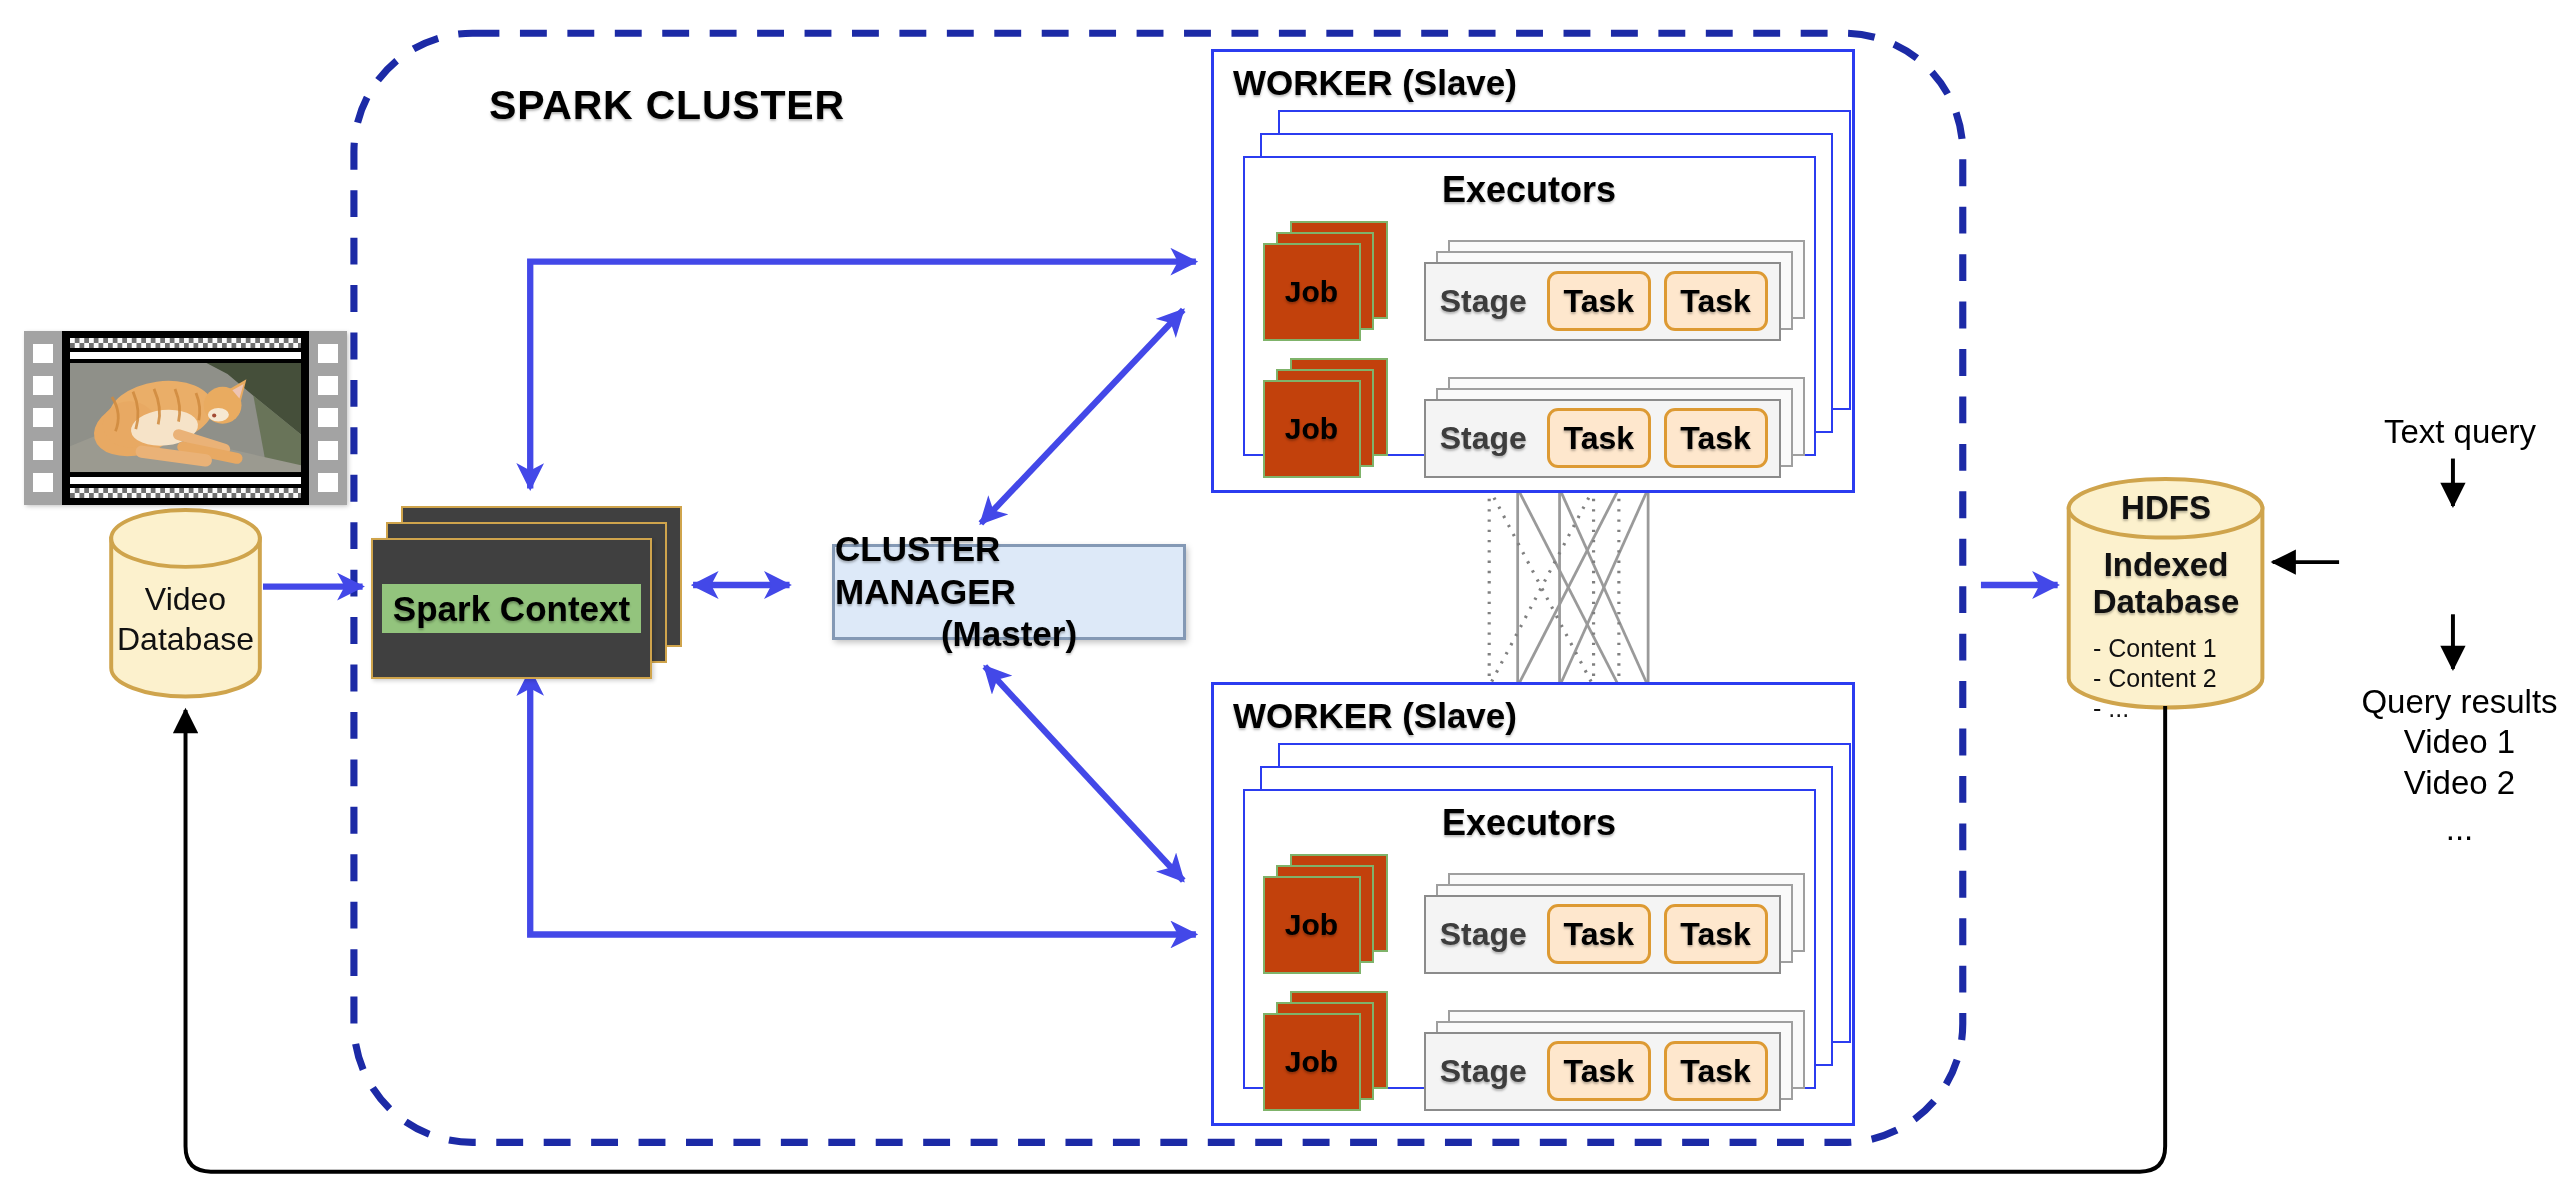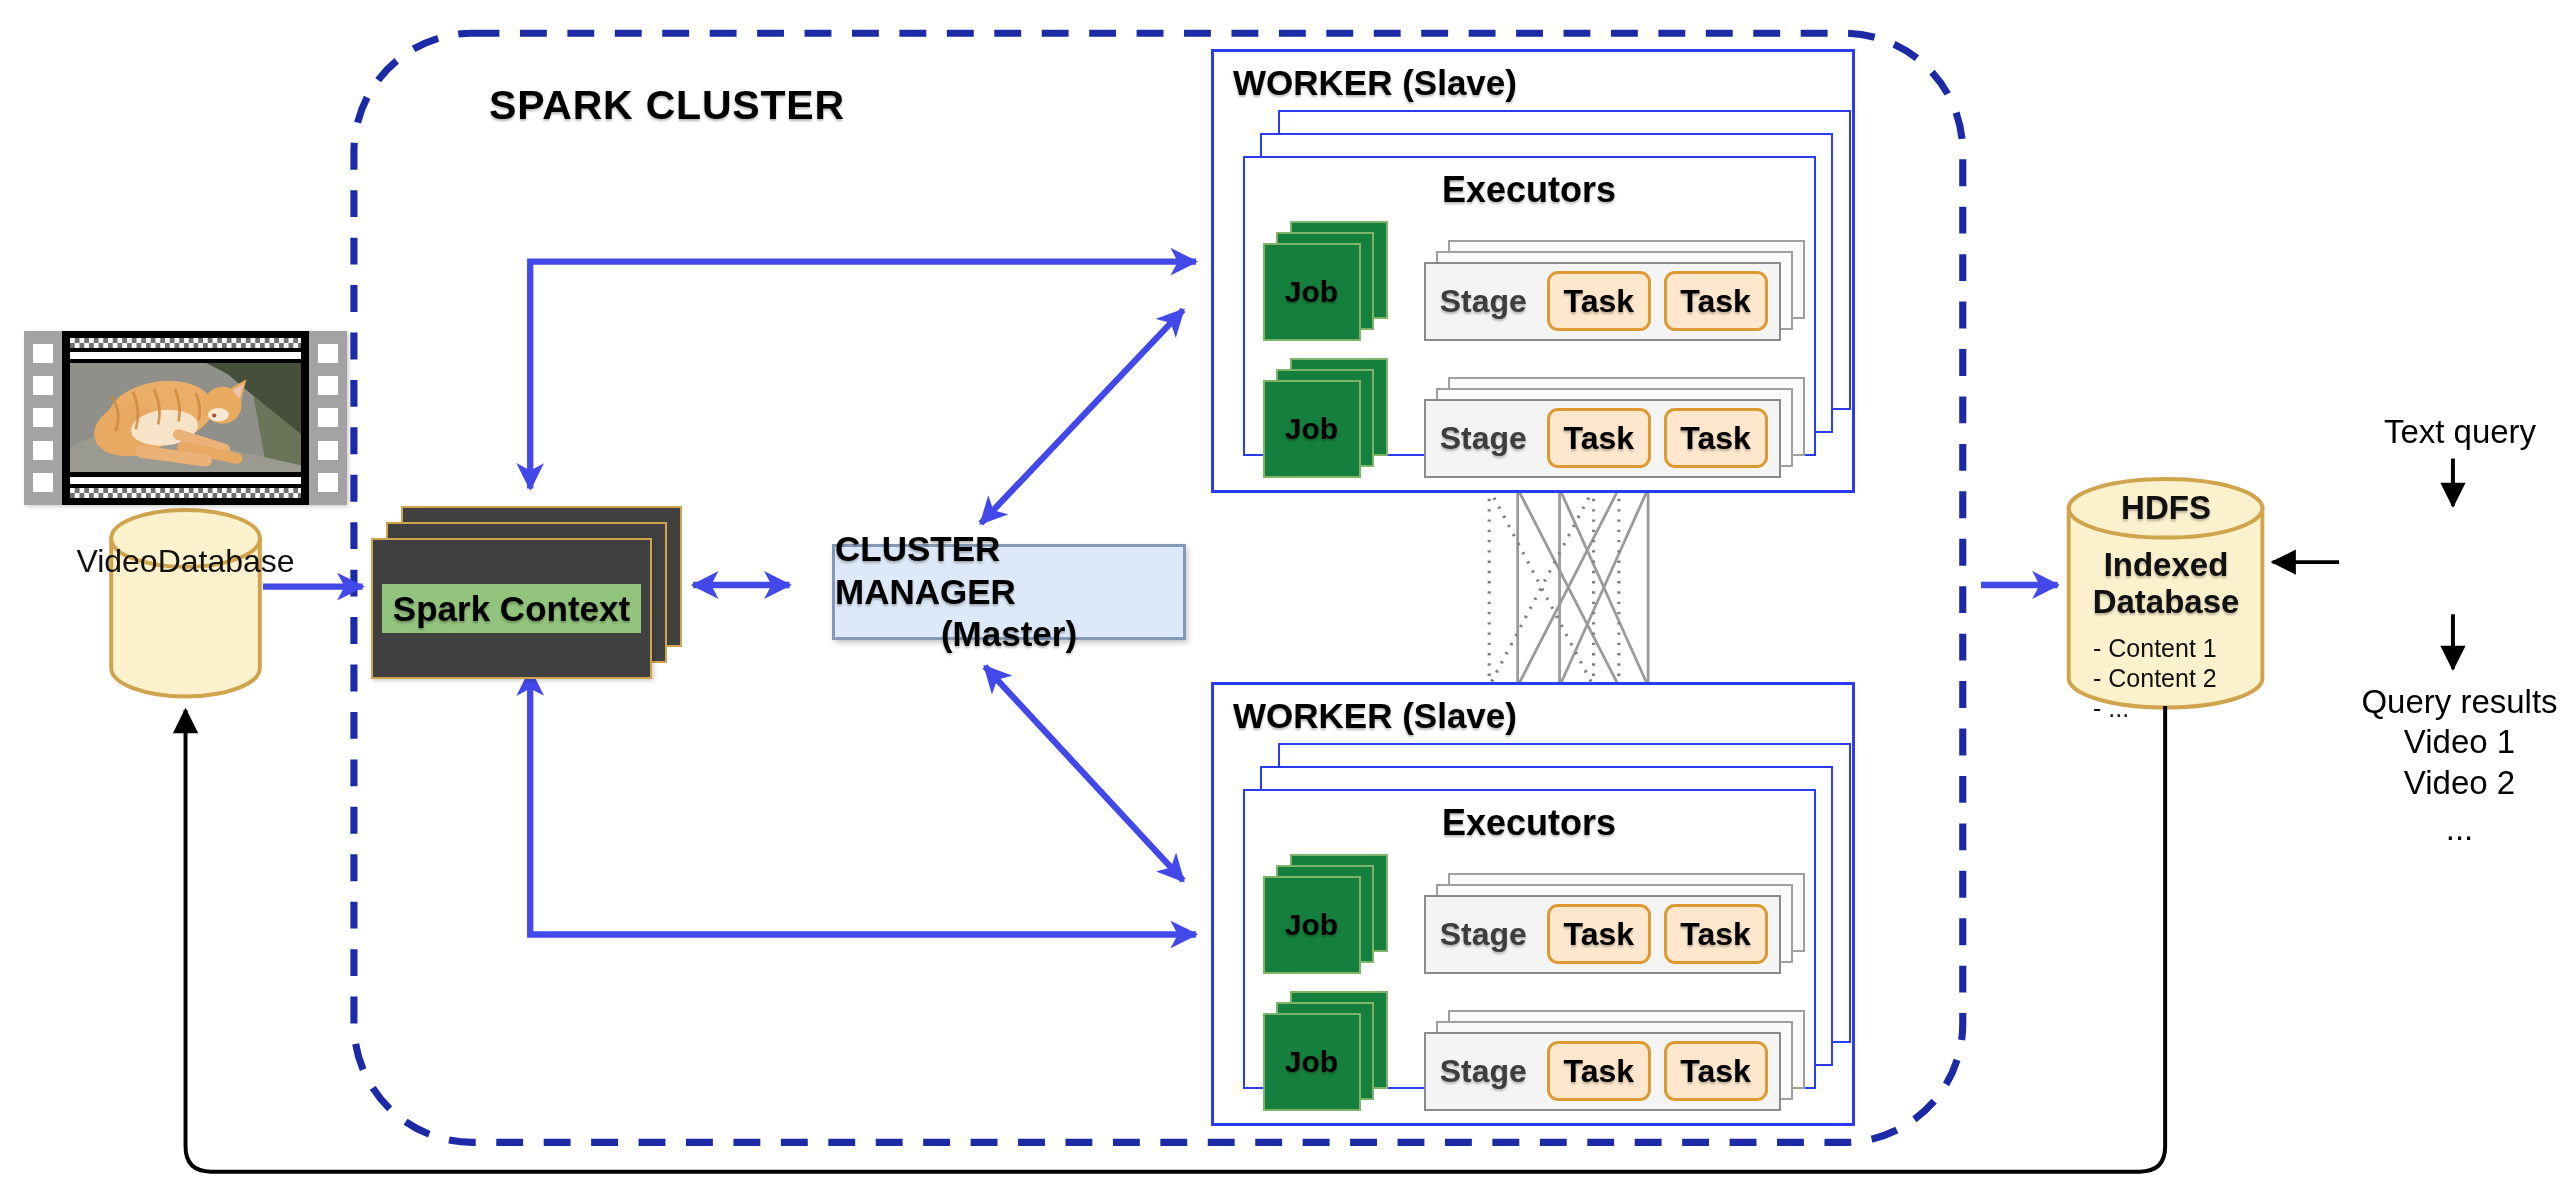--- a/index.html
+++ b/index.html
@@ -22,21 +22,21 @@
   .hole  { width:20.6px; height:19px; background:#ffffff; }
   .frame { flex:1; background:#000; padding:7.1px 8px; display:flex; flex-direction:column; row-gap:4px; }
   .checker { height:10.3px; background: repeating-conic-gradient(#6f6f6f 0% 25%, #fafafa 0% 50%); background-size:9.5px 9.5px; }
   .gapwhite { height:7.1px; background:#ffffff; }
   .photo { flex:1; position:relative; overflow:hidden; }
   .photo svg { position:absolute; inset:0; width:100%; height:100%; }
 
   
   .cyl-label { position:absolute; text-align:center; color:#111; }
   #video-label { left:111px; top:510px; width:149px; height:187px;
-                 display:flex; flex-direction:row; justify-content:center; padding-top:32px;
+                 display:flex; flex-direction:column; justify-content:center; padding-top:32px;
                  font-size:32px; line-height:1.22; }
   #hdfs-label { left:2069px; top:479px; width:194px; height:237px; }
   #hdfs-label .cyl-title { font-size:33px; font-weight:bold; margin-top:9.5px; }
   #hdfs-label .cyl-name  { font-size:33px; font-weight:bold; margin-top:19px; line-height:1.15; }
   #hdfs-label .cyl-items { font-size:25px; margin-top:12px; padding-left:24px; text-align:left; line-height:1.2; }
 
   
   #spark-title { position:absolute; left:489px; top:82px; font-size:41px; font-weight:bold; letter-spacing:0.8px; color:#000; }
 
   
@@ -63,21 +63,21 @@
   .pages { position:absolute; left:28.5px; top:58px; width:610px; height:372px; }
   .exec-page { position:absolute; width:573px; height:300px; background:#fff; border:2.4px solid #2b3cf0; }
   .exec-page.p3 { left:35px; top:0; }
   .exec-page.p2 { left:17.4px; top:23px; }
   .exec-page.front { left:0; top:46px; display:flex; flex-direction:column; }
   .exec-title { text-align:center; font-weight:bold; font-size:36px; margin-top:11px; color:#000; }
   .rows { display:flex; flex-direction:column; margin-top:9.5px; row-gap:17.4px; padding-left:18px; }
   .row { display:flex; align-items:flex-end; column-gap:36px; }
 
   .job-stack { position:relative; width:125px; height:120px; flex:none; }
-  .job-card { position:absolute; width:98px; height:98px; background:#15803d; border:2.4px solid #7fb36a; }
+  .job-card { position:absolute; width:98px; height:98px; background:#c2410c; border:2.4px solid #7fb36a; }
   .job-card.b2 { right:0; top:0; }
   .job-card.b1 { right:13.4px; top:11px; }
   .job-card.front { left:0; bottom:0; display:flex; align-items:center; justify-content:center;
                     font-weight:bold; font-size:30px; color:#000; }
 
   .stage-stack { position:relative; width:381px; height:101px; flex:none; }
   .stage-card { position:absolute; width:357px; height:79px; background:#fafafa; border:2.4px solid #9f9f9f; }
   .stage-card.b2 { right:0; top:0; }
   .stage-card.b1 { right:12px; top:11px; }
   .stage-card.front { left:0; bottom:0; background:#f4f4f4; border:2.4px solid #8b8b8b;

